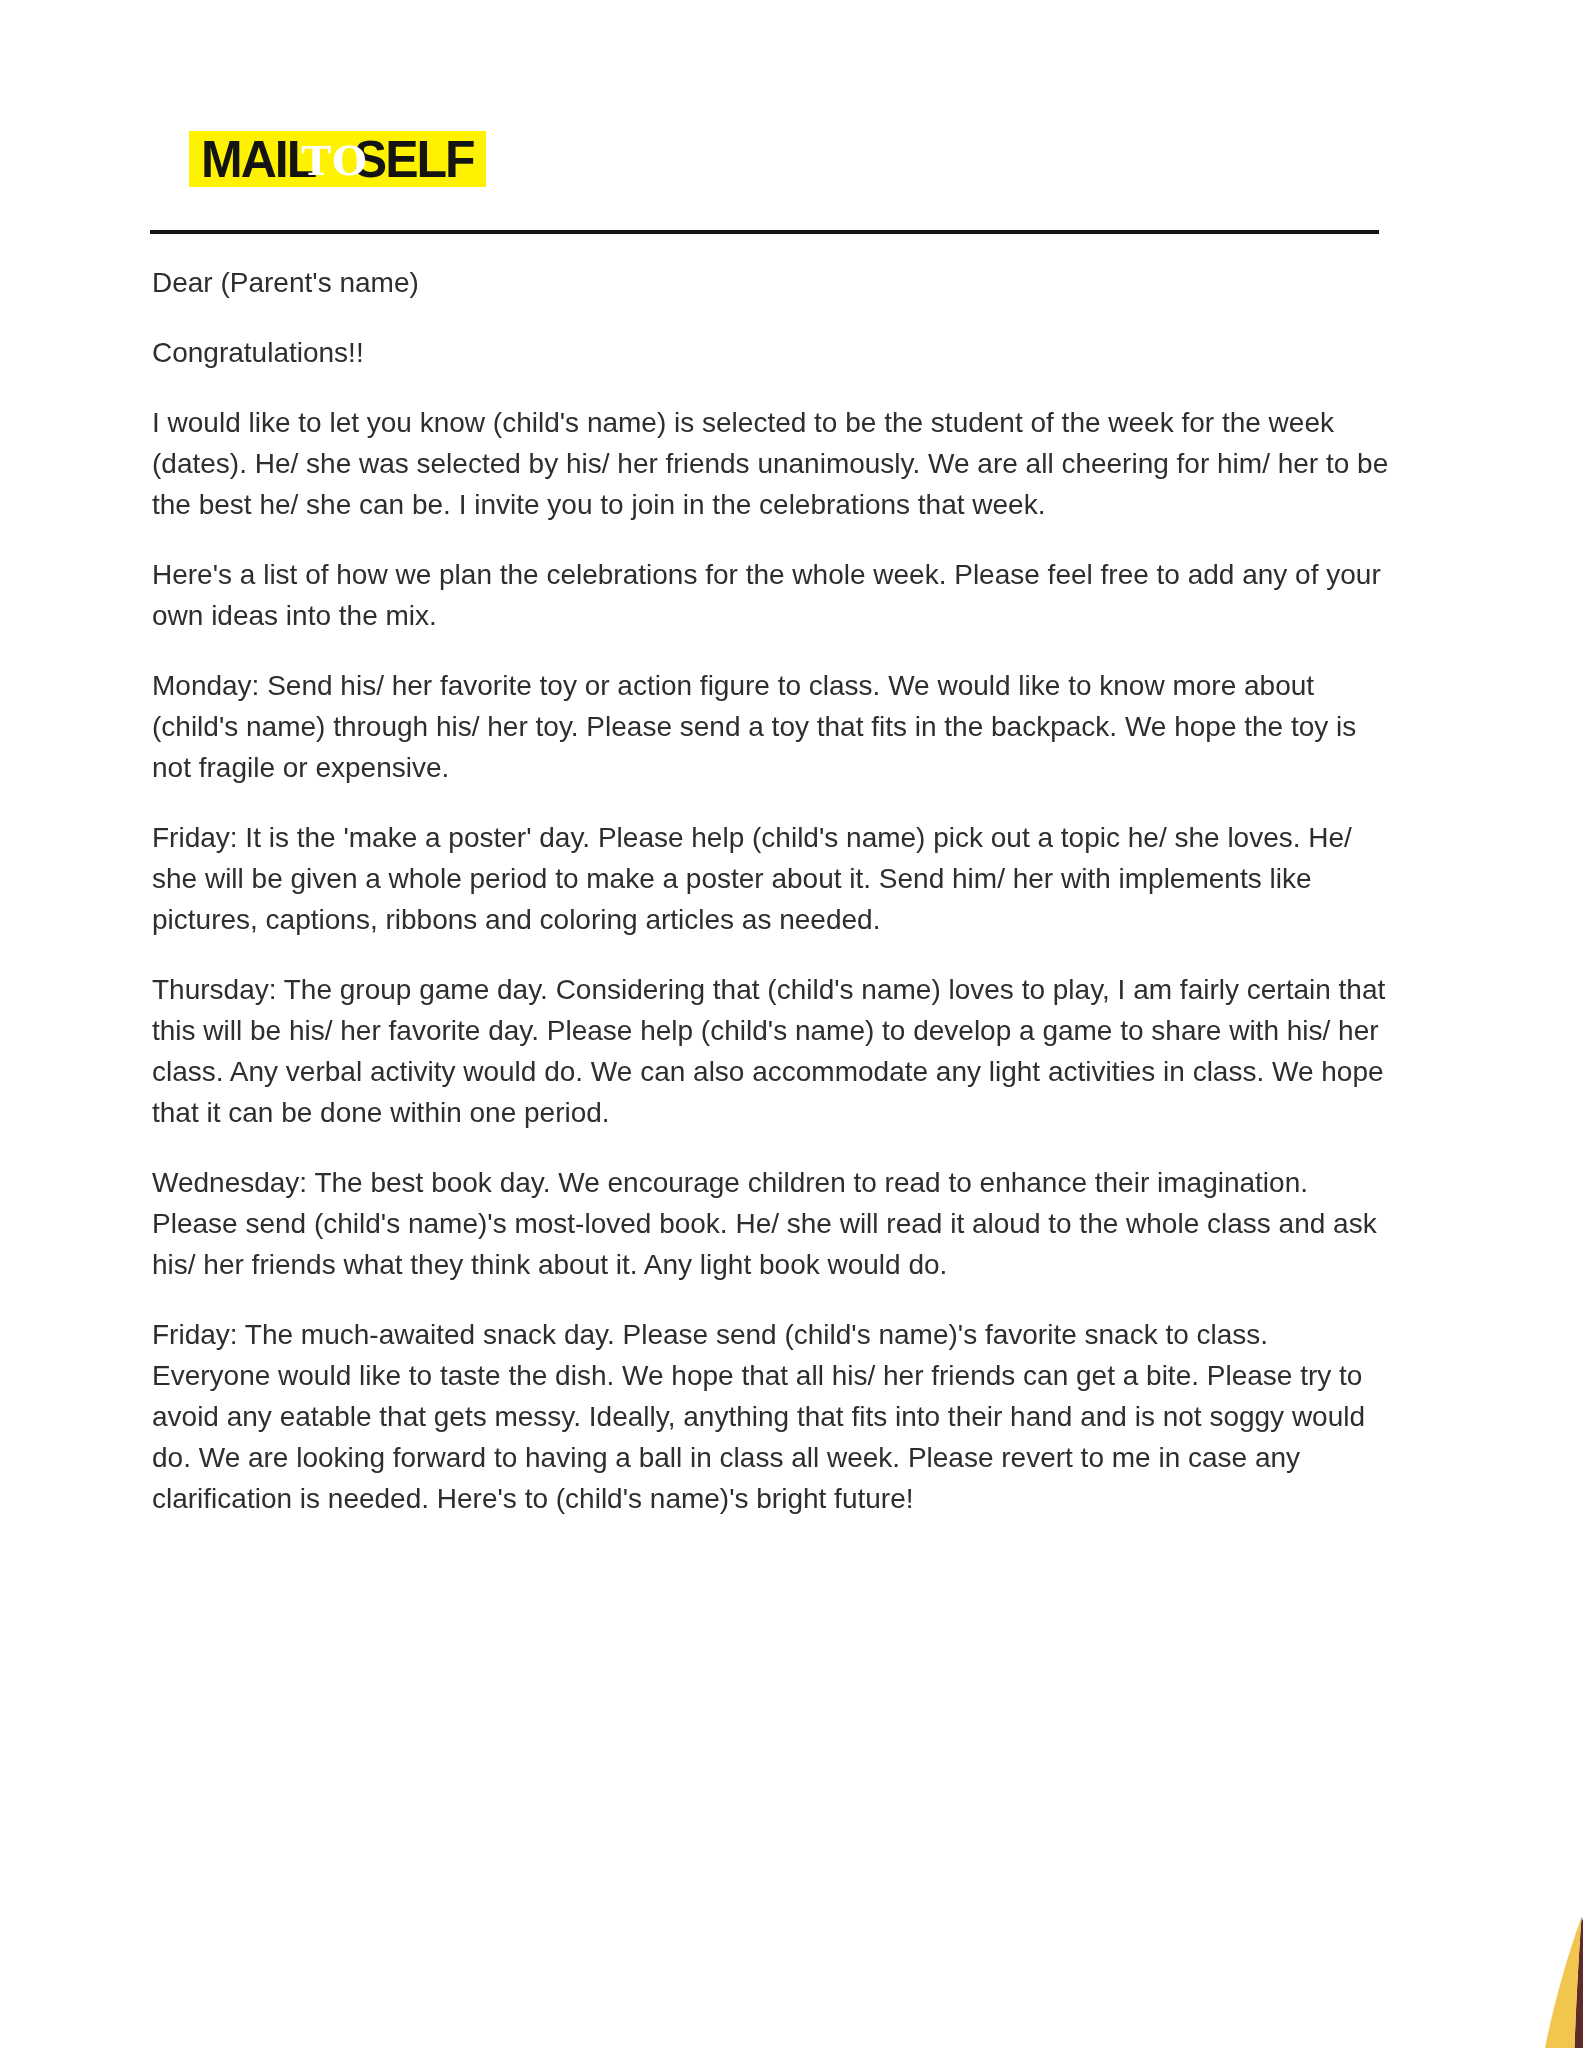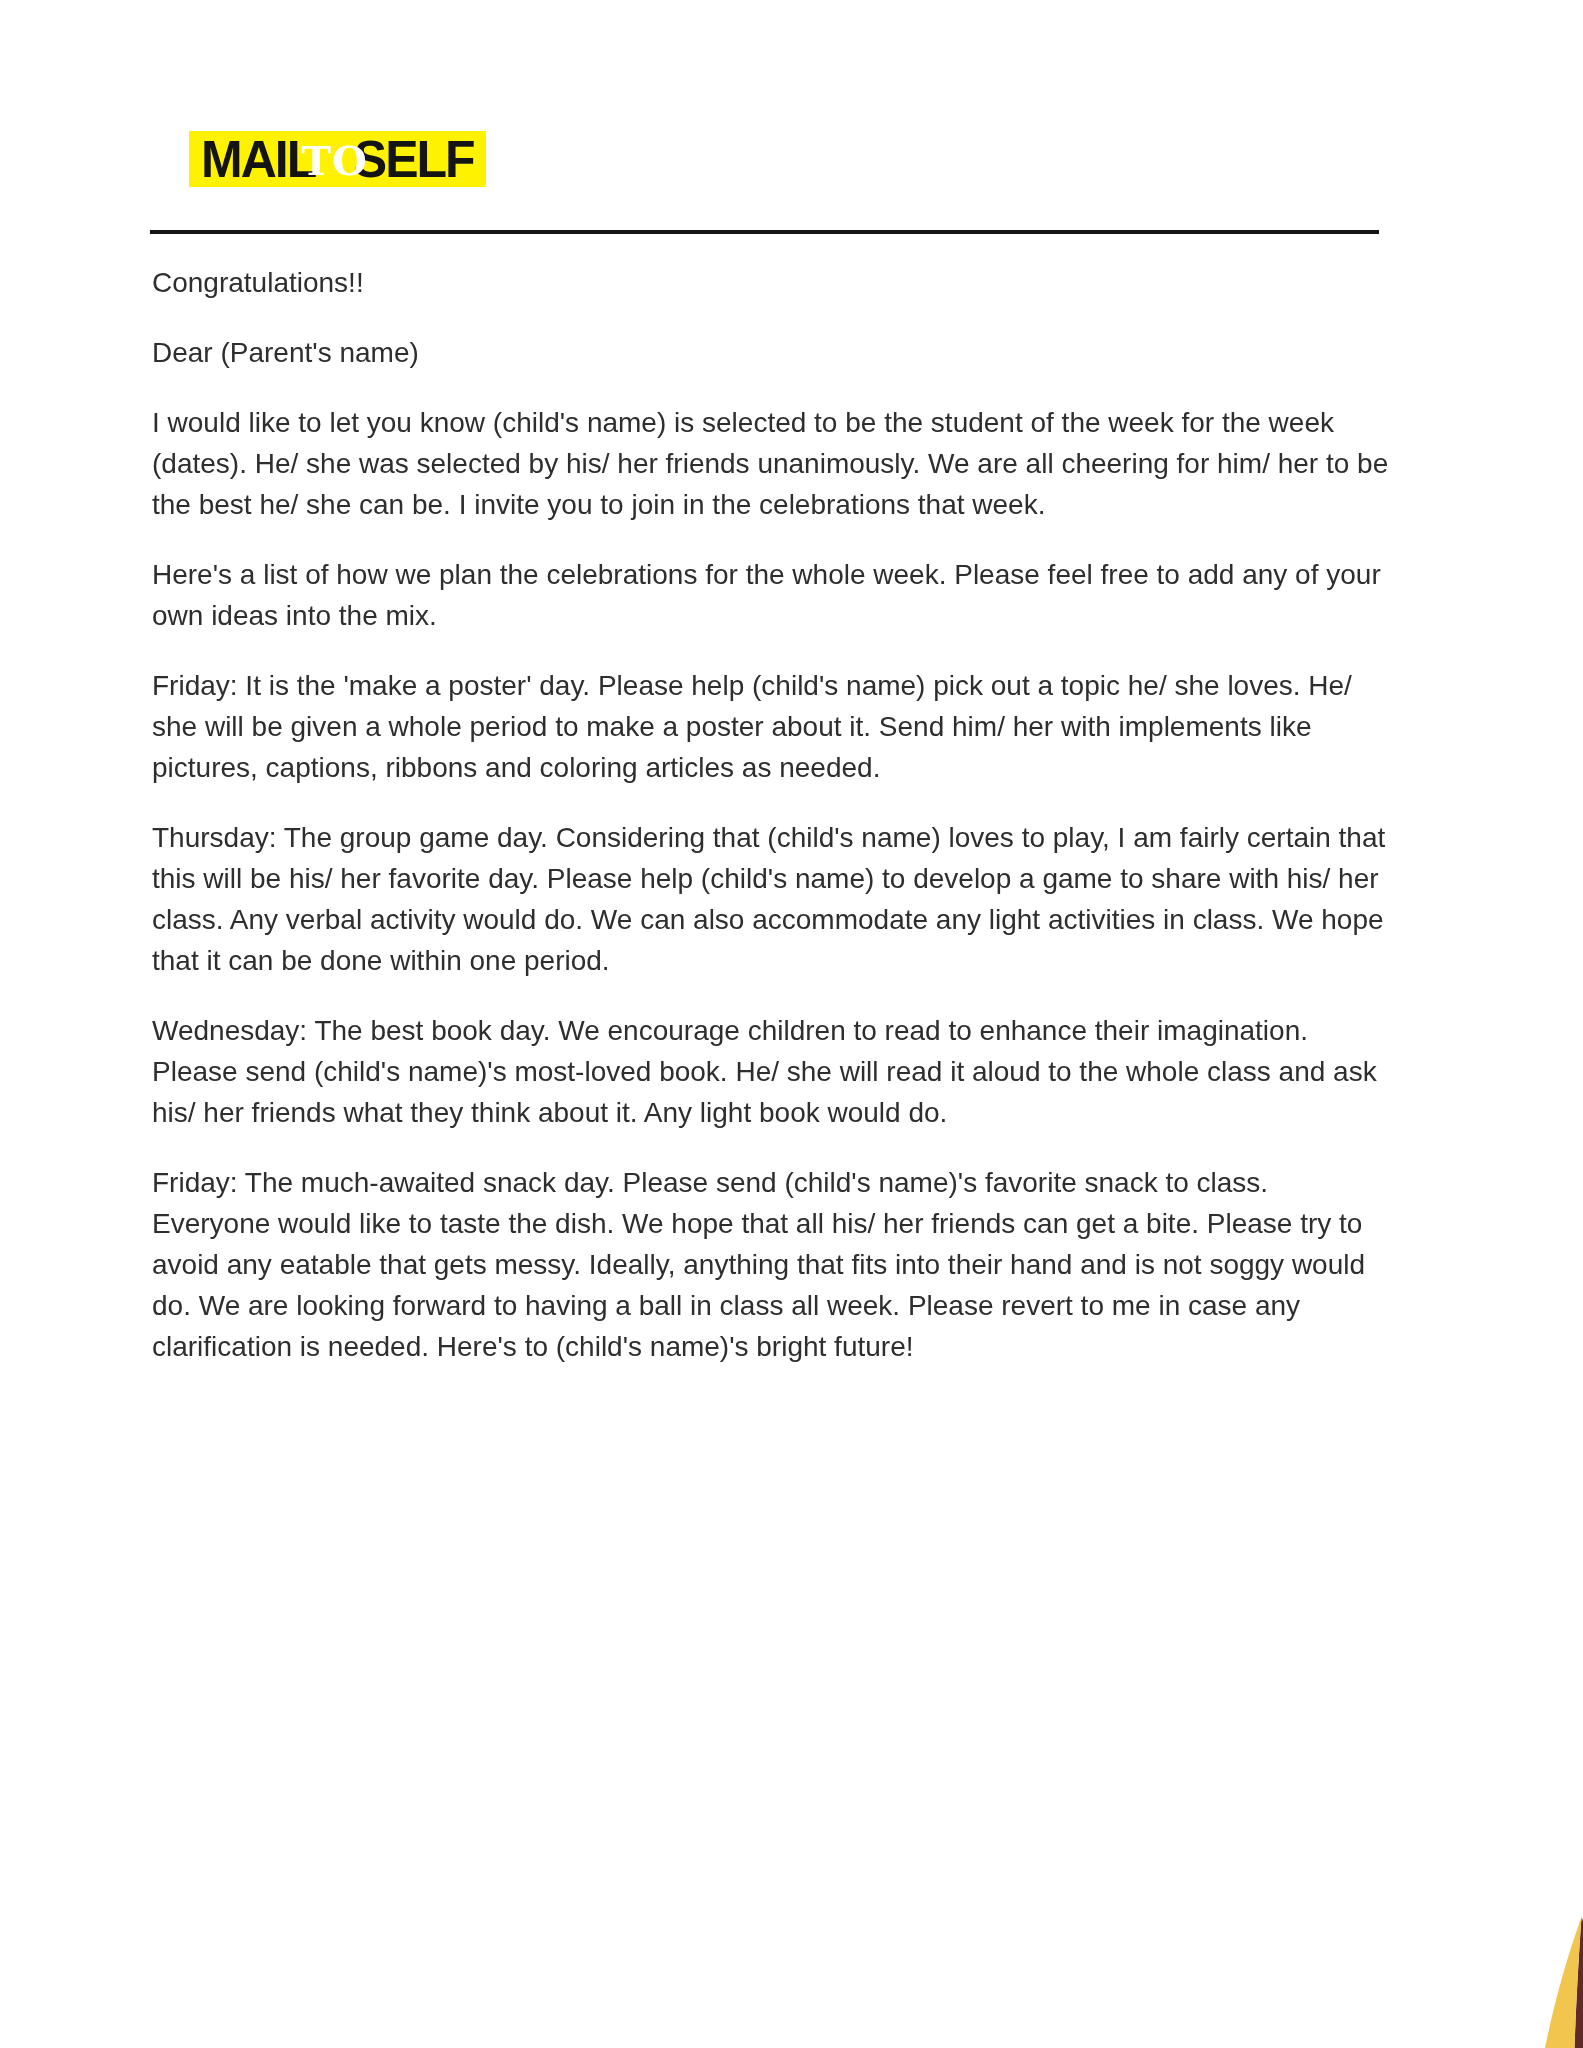--- a/index.html
+++ b/index.html
@@ -91,24 +91,25 @@
   <header>
     <div class="logo">
       <span class="logo-word">MAIL</span>
       <span class="logo-to">TO</span>
       <span class="logo-word">SELF</span>
     </div>
     <div class="rule"></div>
   </header>
 
   <main class="letter">
+    <p>Dear (Parent's name)</p>
     <p>Congratulations!!</p>
-    <p>Dear (Parent's name)</p>
     <p>I would like to let you know (child's name) is selected to be the student of the week for the week (dates). He/ she was selected by his/ her friends unanimously. We are all cheering for him/ her to be the best he/ she can be. I invite you to join in the celebrations that week.</p>
     <p>Here's a list of how we plan the celebrations for the whole week. Please feel free to add any of your own ideas into the mix.</p>
+    <p>Monday: Send his/ her favorite toy or action figure to class. We would like to know more about (child's name) through his/ her toy. Please send a toy that fits in the backpack. We hope the toy is not fragile or expensive.</p>
     <p>Friday: It is the 'make a poster' day. Please help (child's name) pick out a topic he/ she loves. He/ she will be given a whole period to make a poster about it. Send him/ her with implements like pictures, captions, ribbons and coloring articles as needed.</p>
     <p>Thursday: The group game day. Considering that (child's name) loves to play, I am fairly certain that this will be his/ her favorite day. Please help (child's name) to develop a game to share with his/ her class. Any verbal activity would do. We can also accommodate any light activities in class. We hope that it can be done within one period.</p>
     <p>Wednesday: The best book day. We encourage children to read to enhance their imagination. Please send (child's name)'s most-loved book. He/ she will read it aloud to the whole class and ask his/ her friends what they think about it. Any light book would do.</p>
     <p>Friday: The much-awaited snack day. Please send (child's name)'s favorite snack to class. Everyone would like to taste the dish. We hope that all his/ her friends can get a bite. Please try to avoid any eatable that gets messy. Ideally, anything that fits into their hand and is not soggy would do. We are looking forward to having a ball in class all week. Please revert to me in case any clarification is needed. Here's to (child's name)'s bright future!</p>
   </main>
 
   <svg class="corner-art" viewBox="0 0 63 143" aria-hidden="true">
     <path d="M 61.5,12 C 58.5,54 56,100 54.5,143 L 63,143 L 63,16 Z" fill="#5E2B29"></path>
     <path d="M 61.5,12 C 58.5,54 56,100 54.5,143 L 25,143 C 33.5,101 46,55 61.5,12 Z" fill="#F2C54E"></path>
   </svg>

